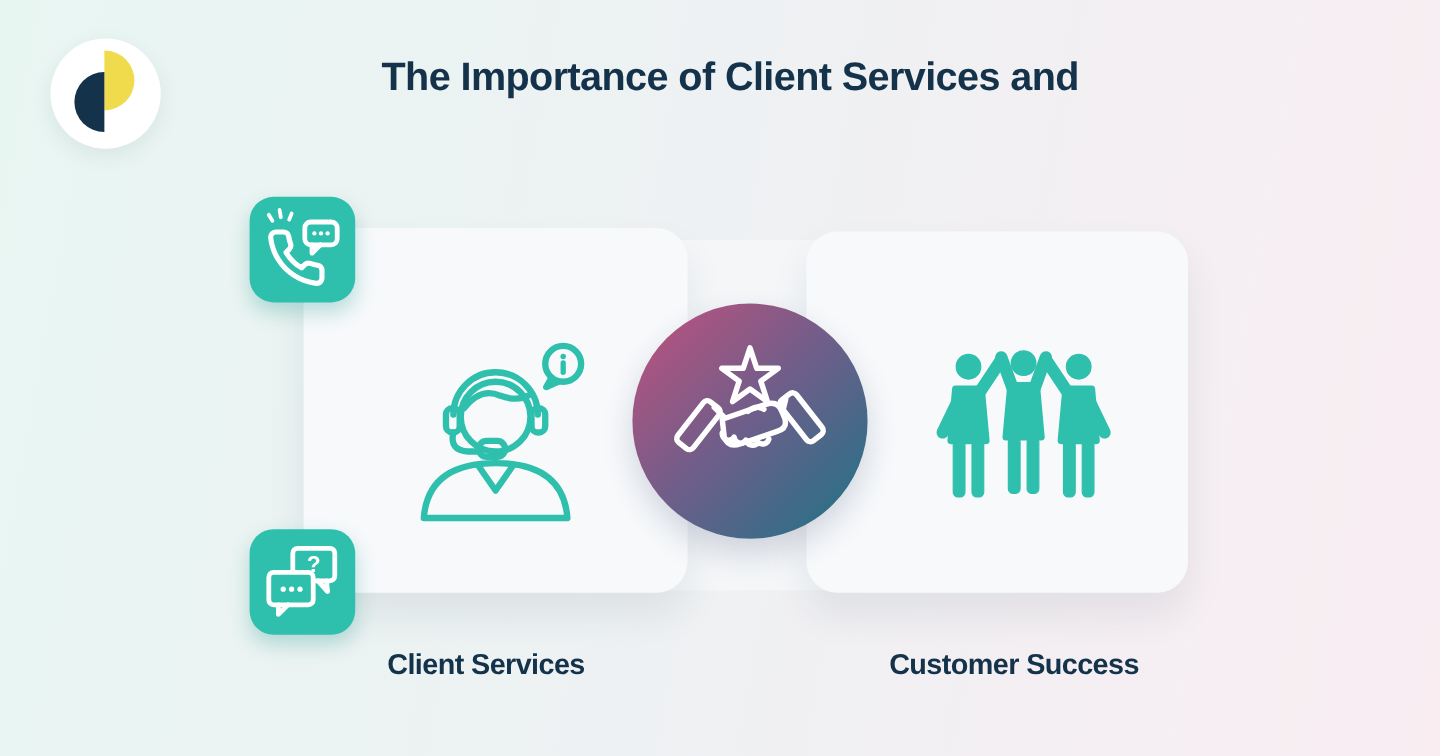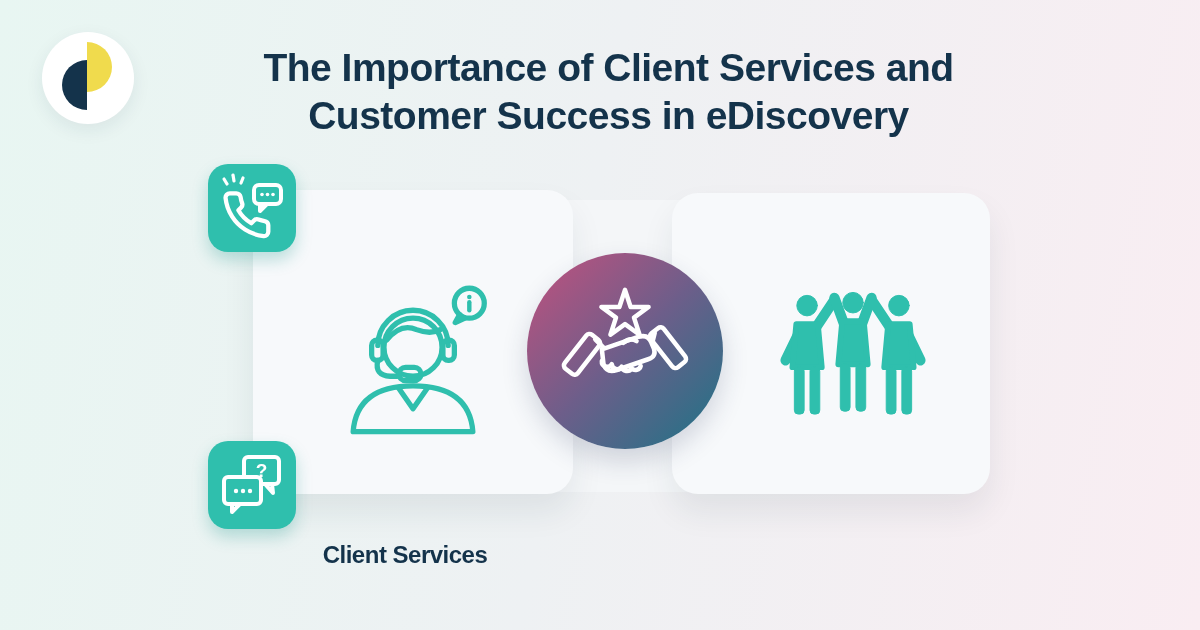--- a/index.html
+++ b/index.html
@@ -12,21 +12,21 @@
   .logo{
     position:absolute;left:42px;top:32px;width:92px;height:92px;border-radius:50%;
     background:#ffffff;box-shadow:0 6px 18px rgba(20,51,75,.08);
   }
   .logo .half{position:absolute;width:25px;height:50px;}
   .logo .half.yellow{left:45px;top:10px;background:#f0db4d;border-radius:0 50px 50px 0;}
   .logo .half.navy{left:20px;top:28px;background:#14334b;border-radius:50px 0 0 50px;}
   
   .title{
     position:absolute;left:17px;right:0;top:44px;text-align:center;
-    color:#14334b;font-weight:bold;font-size:39px;line-height:1.24;letter-spacing:-0.5px;
+    color:#14334b;font-weight:bold;font-size:33px;line-height:1.24;letter-spacing:-0.5px;
   }
   
   .strip{position:absolute;left:558px;top:200px;width:130px;height:292px;background:#f4f6f8;}
   
   .card{
     position:absolute;background:#f7f9fb;border-radius:26px;
     box-shadow:0 18px 32px rgba(25,45,70,.08);
   }
   .card.left{left:253px;top:190px;width:320px;height:304px;}
   .card.right{left:672px;top:193px;width:318px;height:301px;}
@@ -61,21 +61,20 @@
 
 <div class="canvas">
 
   <div class="logo">
     <div class="half yellow"></div>
     <div class="half navy"></div>
   </div>
 
   <div class="title">
     <div>The Importance of Client Services and</div>
-    <div>Customer Success in eDiscovery</div>
   </div>
 
   <div class="strip"></div>
 
   <div class="card left"></div>
 
   <div class="card right"></div>
 
   <svg class="agent-icon" width="176" height="176" viewBox="0 0 200 200" fill="none" stroke="#2fbfad" stroke-width="6" stroke-linecap="round" stroke-linejoin="round">
 
@@ -174,14 +173,15 @@
       <path d="M24 63 L24 71 L32 63"></path>
       <g fill="#ffffff" stroke="none">
         <circle cx="28" cy="50" r="2.2"></circle>
           <circle cx="35" cy="50" r="2.2"></circle>
           <circle cx="42" cy="50" r="2.2"></circle>
       </g>
     </svg>
   </div>
 
   <div class="label left">Client Services</div>
+  <div class="label right">Customer Success</div>
 
 </div>
 
 </body></html>

